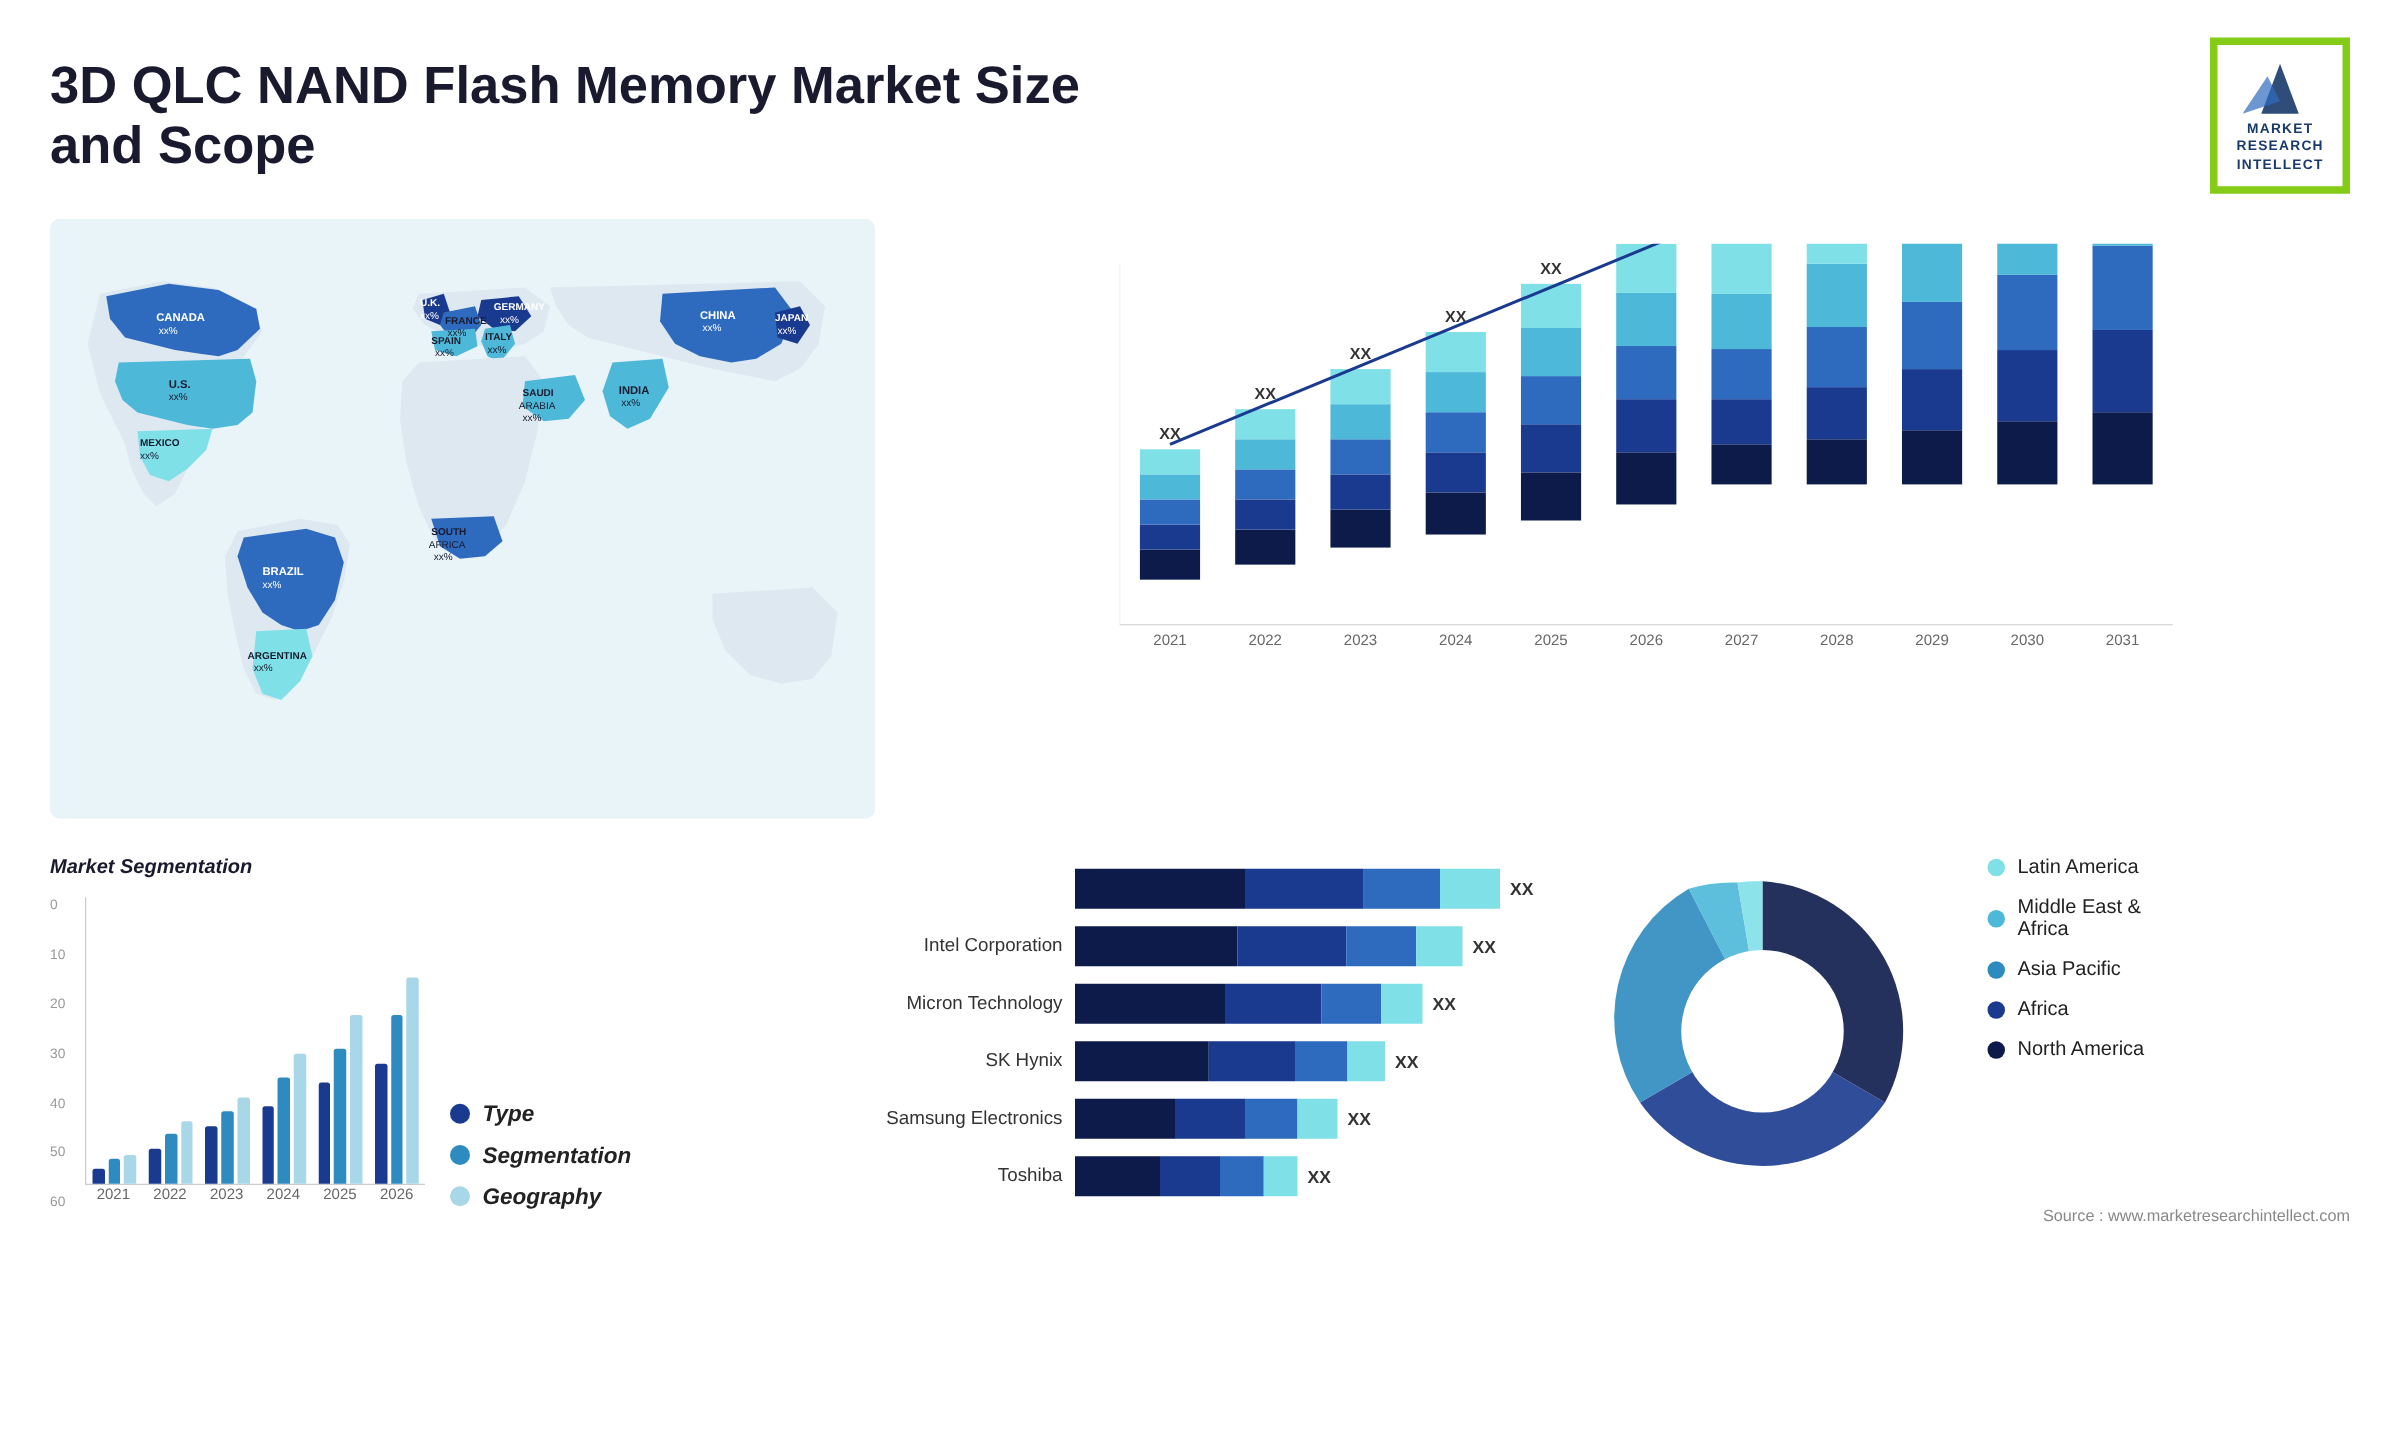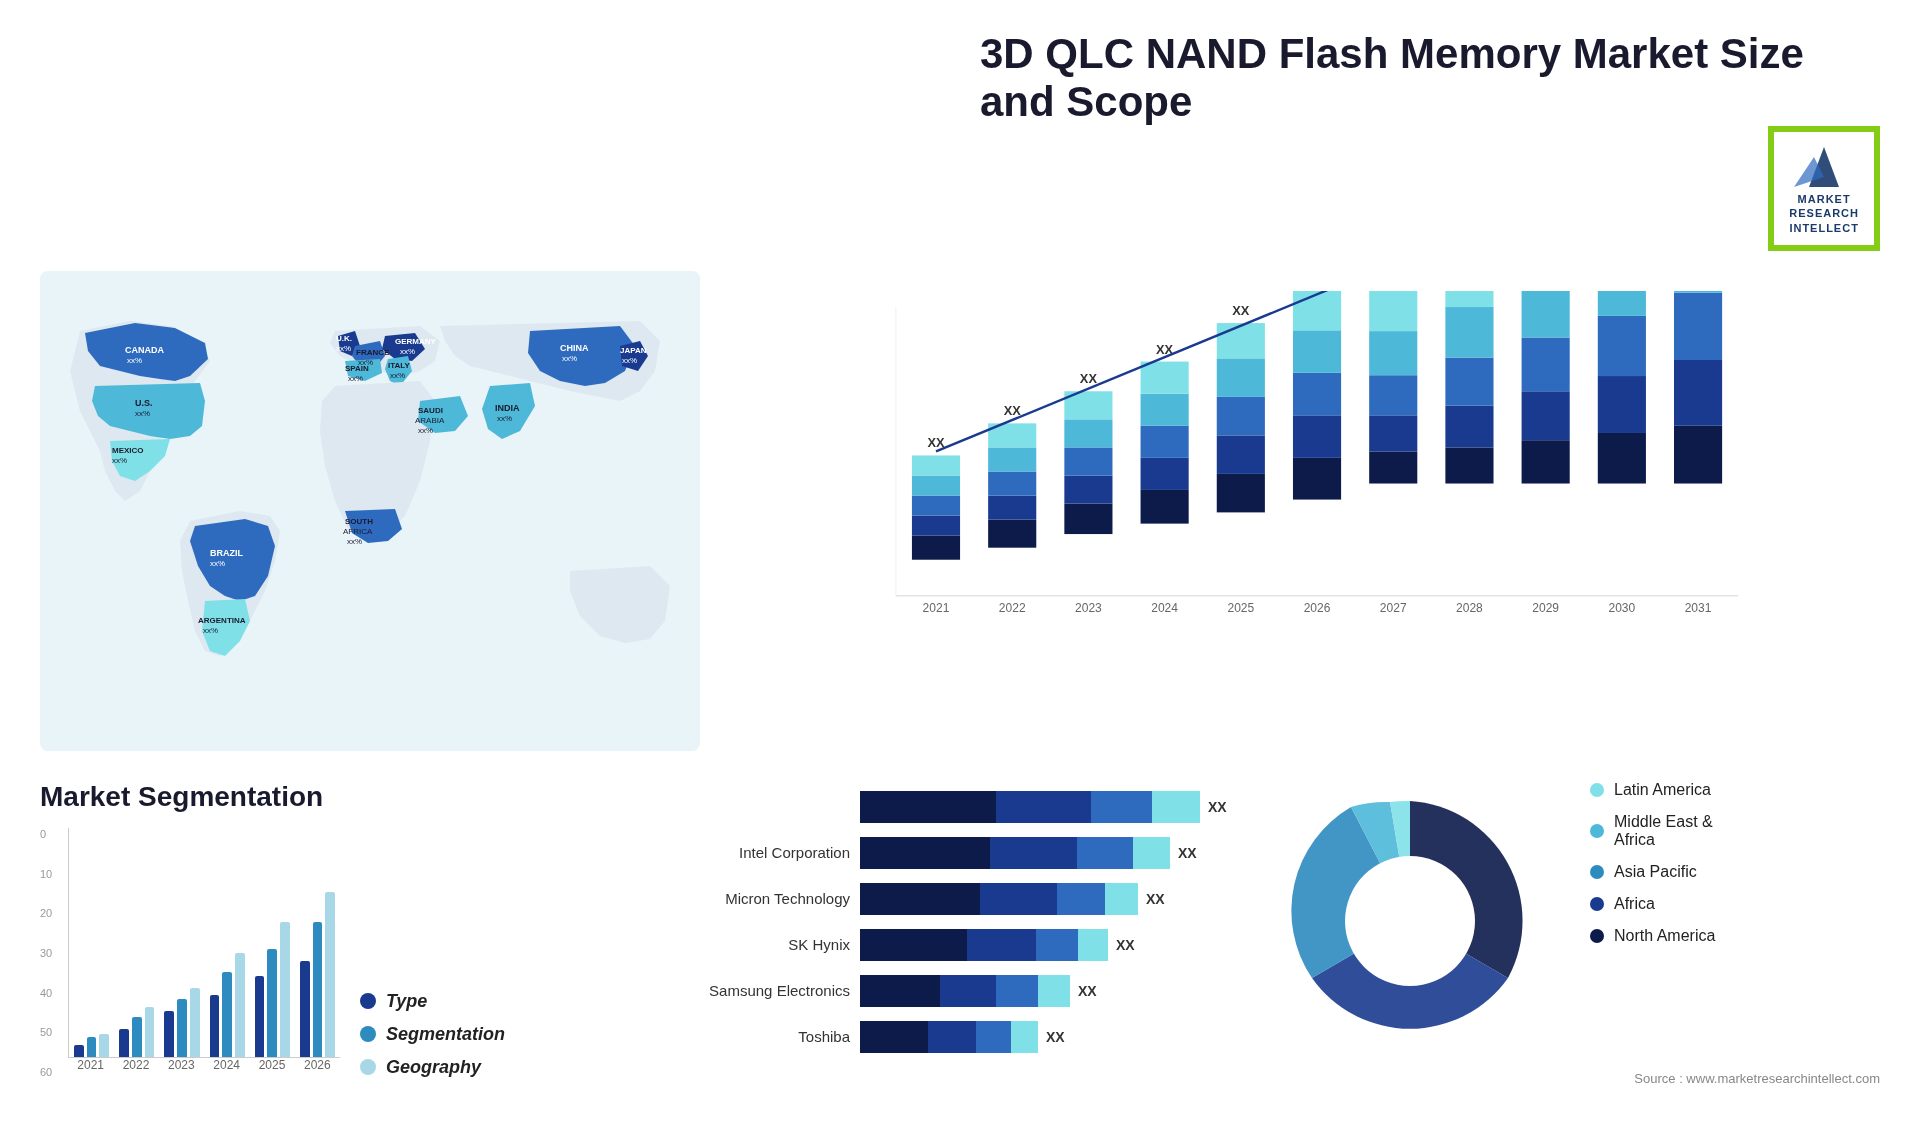--- a/index.html
+++ b/index.html
@@ -7,23 +7,22 @@
       font-family: 'Arial', sans-serif;
       background: #fff;
       width: 1920px;
       min-height: 1146px;
       padding: 30px 40px;
       color: #222;
     }
     .header {
       display: flex;
       justify-content: space-between;
-      align-items: flex-end;
+      align-items: center;
       margin-bottom: 20px;
-      flex-direction: column;
     }
     .main-title {
       font-size: 42px;
       font-weight: 700;
       color: #1a1a2e;
       max-width: 900px;
     }
     .logo-area {
       display: flex;
       flex-direction: column;
@@ -76,24 +75,25 @@
     .bottom-section {
       display: flex;
       gap: 30px;
     }
 
     
     .segmentation-container {
       flex: 0 0 600px;
     }
     .section-title {
-      font-size: 28px;
+      font-size: 16px;
       font-weight: 700;
       color: #1a1a2e;
       margin-bottom: 15px;
+      font-style: italic;
     }
     .seg-content {
       display: flex;
       gap: 20px;
       align-items: flex-end;
     }
     .seg-legend {
       display: flex;
       flex-direction: column;
       gap: 12px;
@@ -180,21 +180,20 @@
     .reg-legend-dot {
       width: 14px;
       height: 14px;
       border-radius: 50%;
     }
 
     .source-text {
       text-align: right;
       font-size: 13px;
       color: #888;
-      margin-top: 10px;
     }
     .group-col {
       display: flex;
       align-items: flex-end;
       gap: 3px;
       flex: 1;
     }
     .mini-bar {
       flex: 1;
       border-radius: 2px 2px 0 0;

